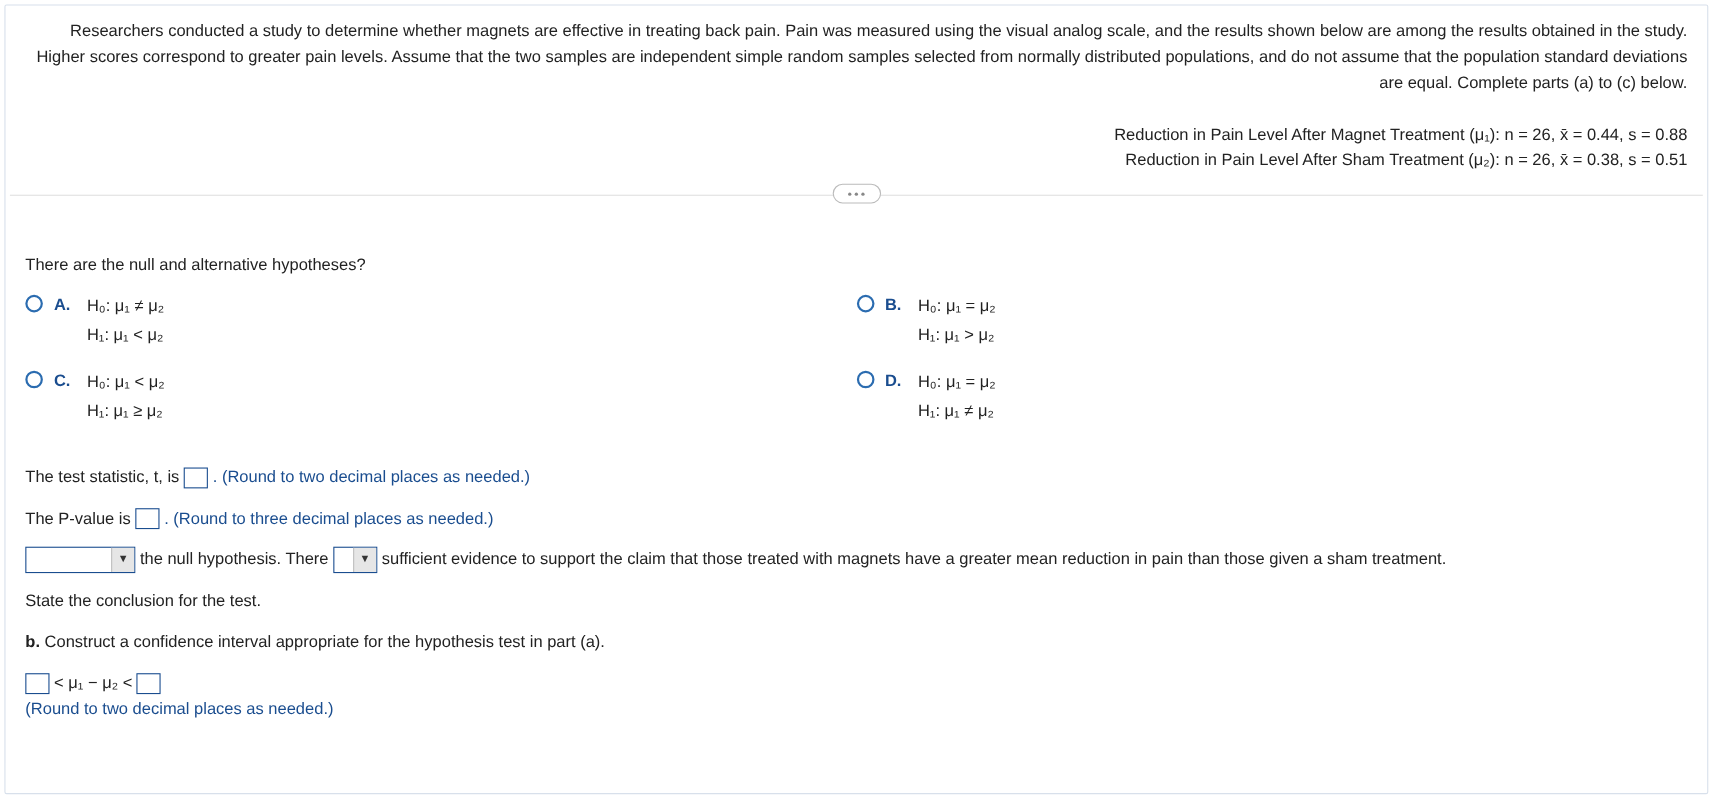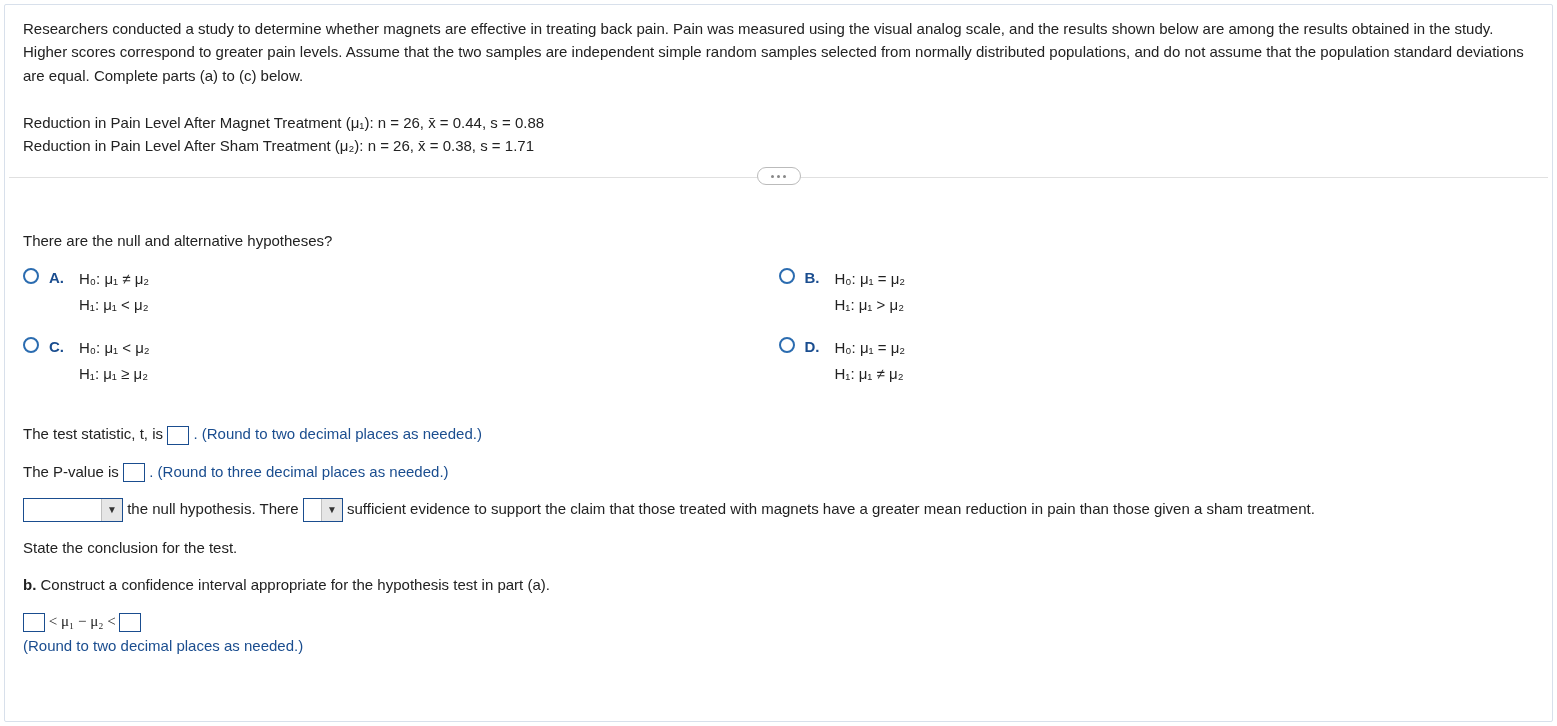--- a/index.html
+++ b/index.html
@@ -17,20 +17,21 @@
   .outer {
     border: 1px solid #d8e0eb;
     border-radius: 2px;
     margin: 4px;
     height: 718px;
     position: relative;
   }
   .problem-header {
     padding: 12px 18px 14px 18px;
     line-height: 1.55;
+    text-align: right;
   }
   .stats-line { margin-top: 24px; }
   .divider-row {
     position: relative;
     border-top: 1px solid #e0e0e0;
     margin: 6px 4px 0 4px;
   }
   .dots-btn {
     position: absolute;
     left: 50%;
@@ -108,31 +109,31 @@
     position:absolute;
     right:0; top:0;
     width:20px; height:100%;
     background:#e6e6e6;
     border-left:1px solid #bfbfbf;
     font-size:10px;
     display:flex; align-items:center; justify-content:center;
     color:#333;
   }
   .section-gap { margin-top: 36px; }
-  .ci-line { margin-top: 10px; font-family: Liberation Serif, serif; }
+  .ci-line { margin-top: 10px; }
 </style>
 </head>
 <body>
 
 <div class="outer">
 
   <div class="problem-header">
     <div>Researchers conducted a study to determine whether magnets are effective in treating back pain. Pain was measured using the visual analog scale, and the results shown below are among the results obtained in the study. Higher scores correspond to greater pain levels. Assume that the two samples are independent simple random samples selected from normally distributed populations, and do not assume that the population standard deviations are equal. Complete parts (a) to (c) below.</div>
     <div class="stats-line">Reduction in Pain Level After Magnet Treatment (μ₁): n = 26, x̄ = 0.44, s = 0.88</div>
-    <div>Reduction in Pain Level After Sham Treatment (μ₂): n = 26, x̄ = 0.38, s = 1.71</div>
+    <div>Reduction in Pain Level After Sham Treatment (μ₂): n = 26, x̄ = 0.38, s = 0.51</div>
   </div>
 
   <div class="divider-row">
     <div class="dots-btn">
       <span></span>
         <span></span>
         <span></span>
     </div>
   </div>
 

